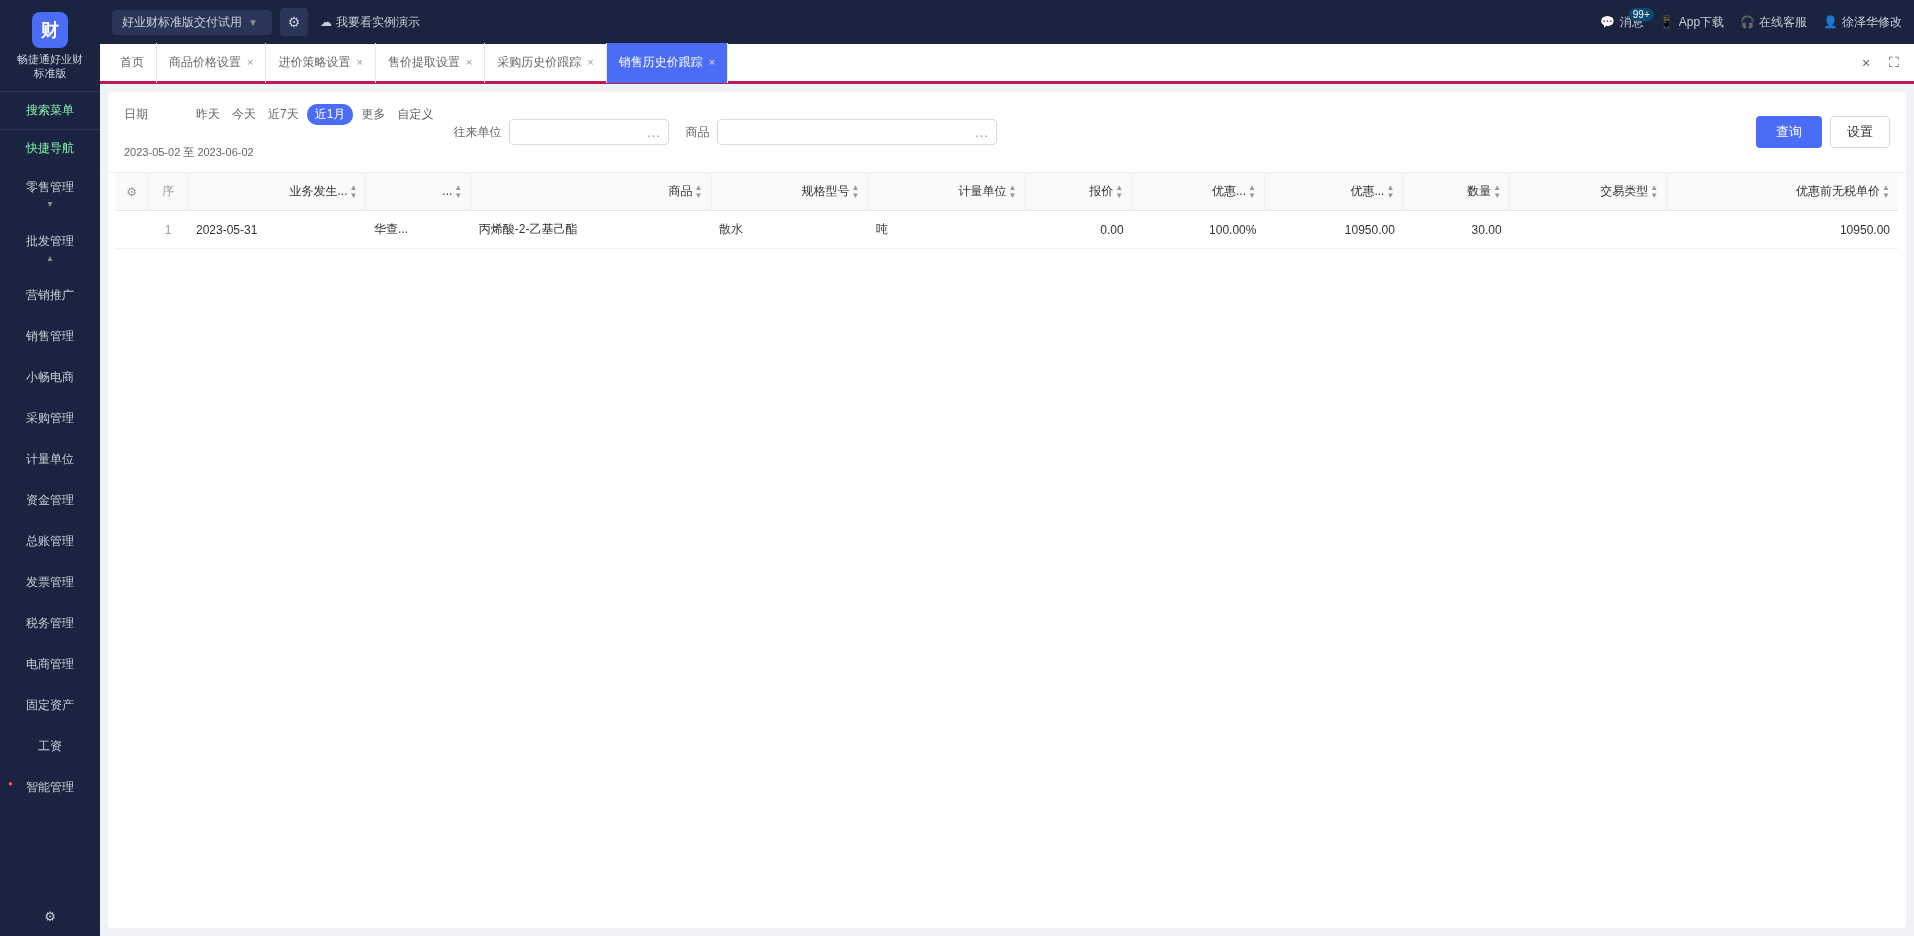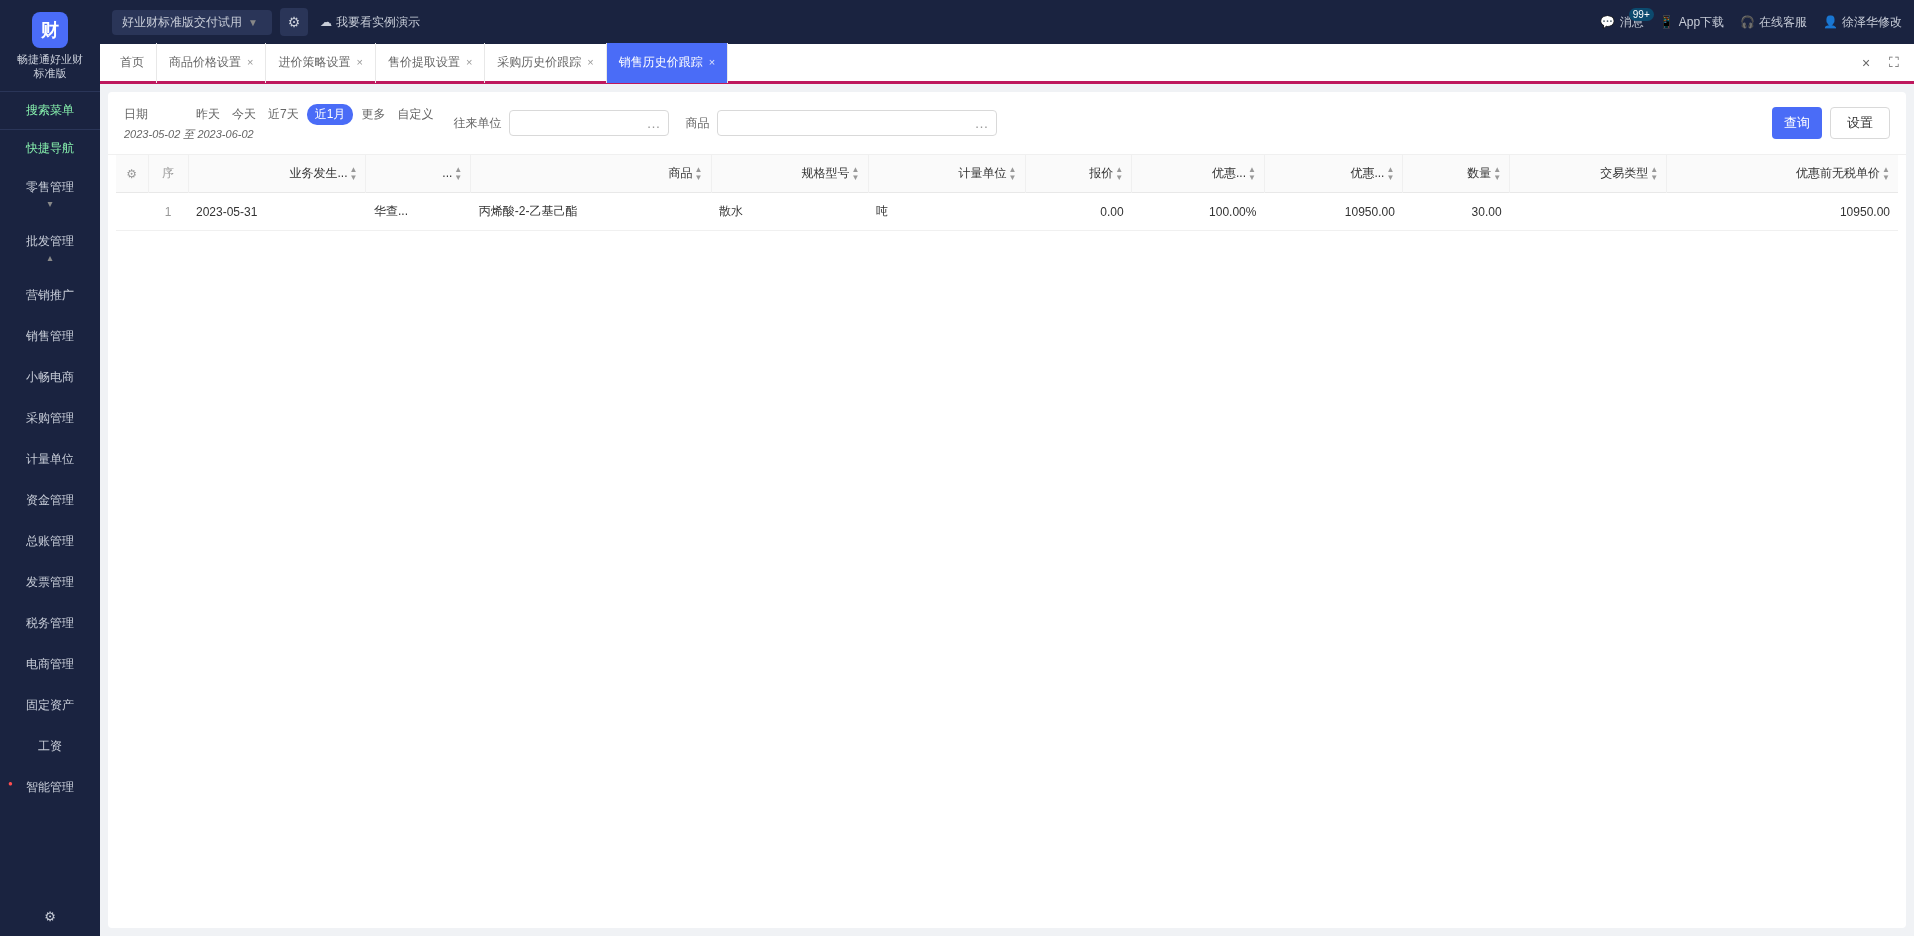--- a/index.html
+++ b/index.html
@@ -263,22 +263,21 @@
     }
     .date-btn.active {
       background: #4a6cf7;
       color: white;
       padding: 2px 8px;
       border-radius: 10px;
     }
     .date-range {
       font-size: 11px;
       color: #666;
-      margin-top: 2px;
-      font-style: italic;
+      margin-top: 20px;
     }
     .filter-date-wrap {
       display: flex; flex-direction: column;
     }
     .filter-input {
       border: 1px solid #d9d9d9;
       border-radius: 4px;
       padding: 4px 8px;
       font-size: 12px;
       color: #333;
@@ -290,21 +289,21 @@
     .filter-dots { color: #999; font-size: 14px; cursor: pointer; }
     .filter-right {
       margin-left: auto;
       display: flex; gap: 8px;
     }
     .btn-query {
       background: #4a6cf7;
       color: white;
       border: none;
       border-radius: 4px;
-      padding: 6px 12px;
+      padding: 6px 20px;
       font-size: 13px;
       cursor: pointer;
     }
     .btn-settings {
       background: white;
       color: #333;
       border: 1px solid #d9d9d9;
       border-radius: 4px;
       padding: 6px 16px;
       font-size: 13px;

